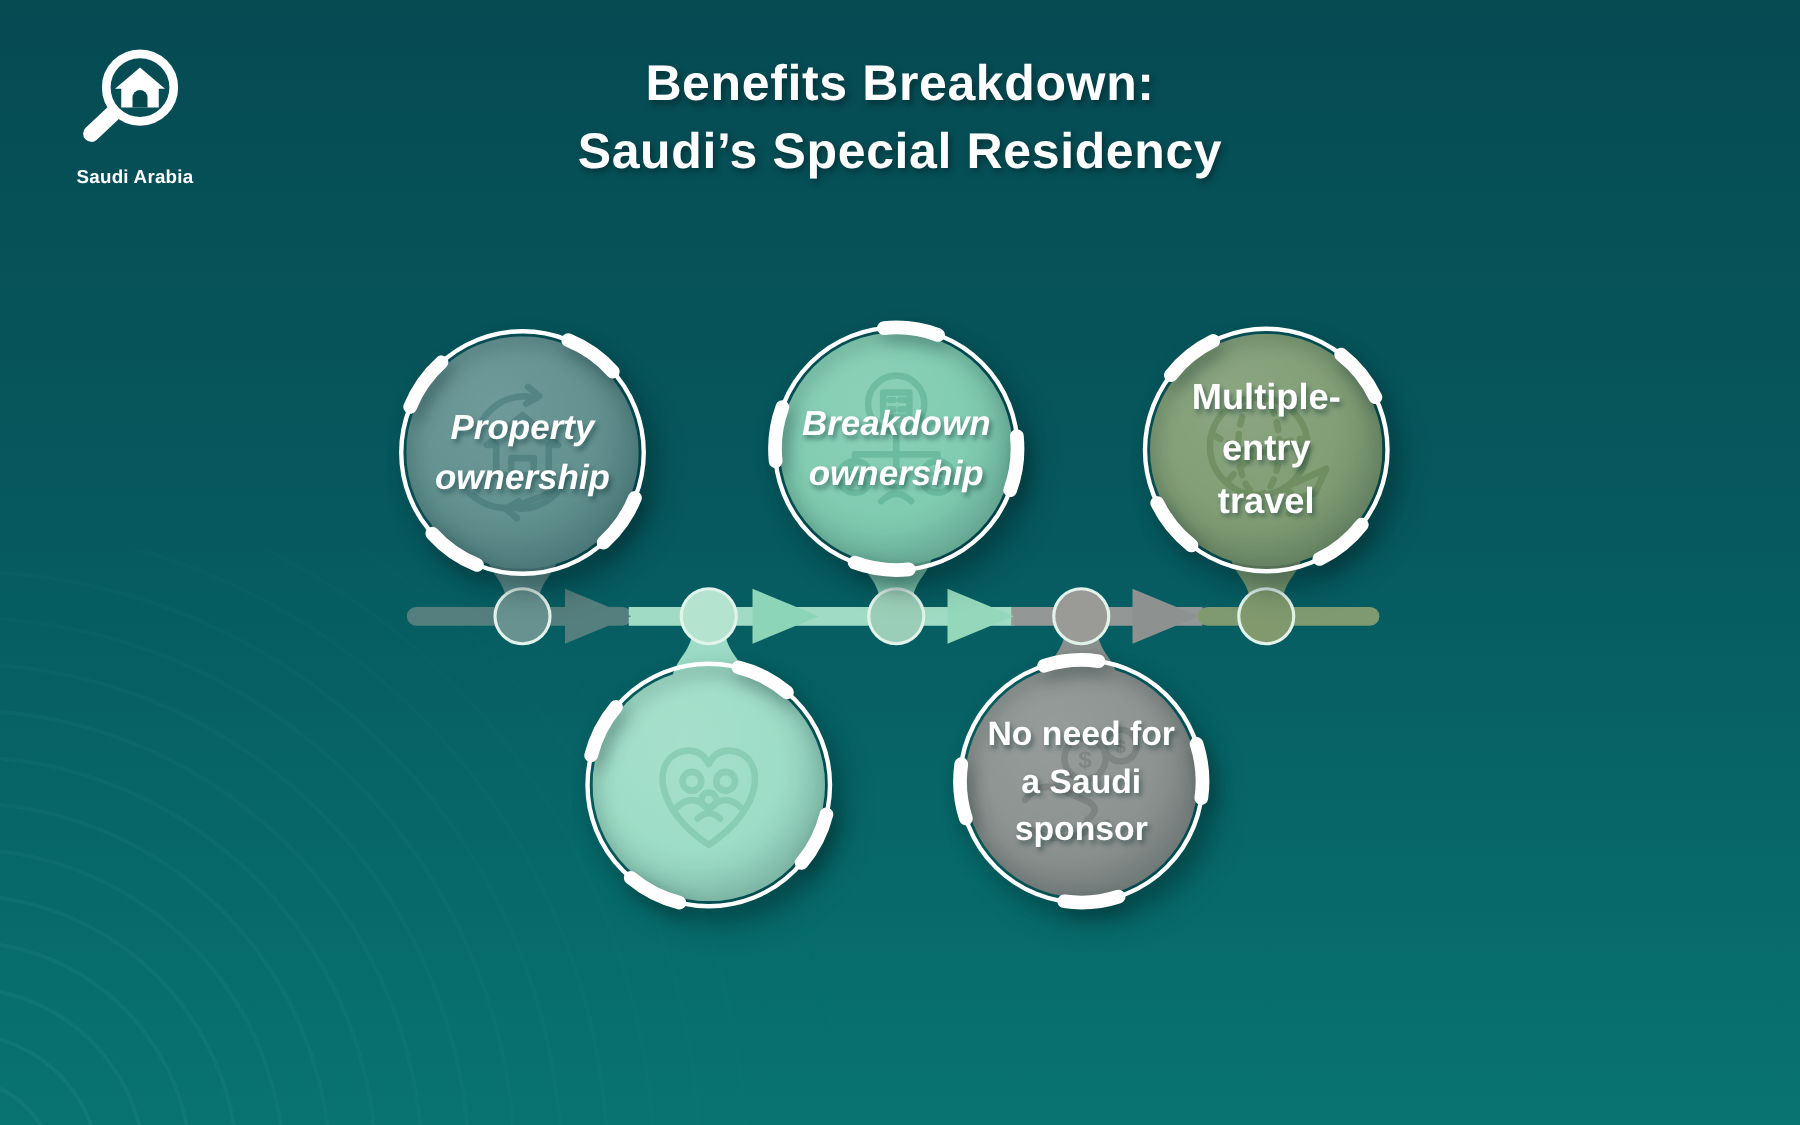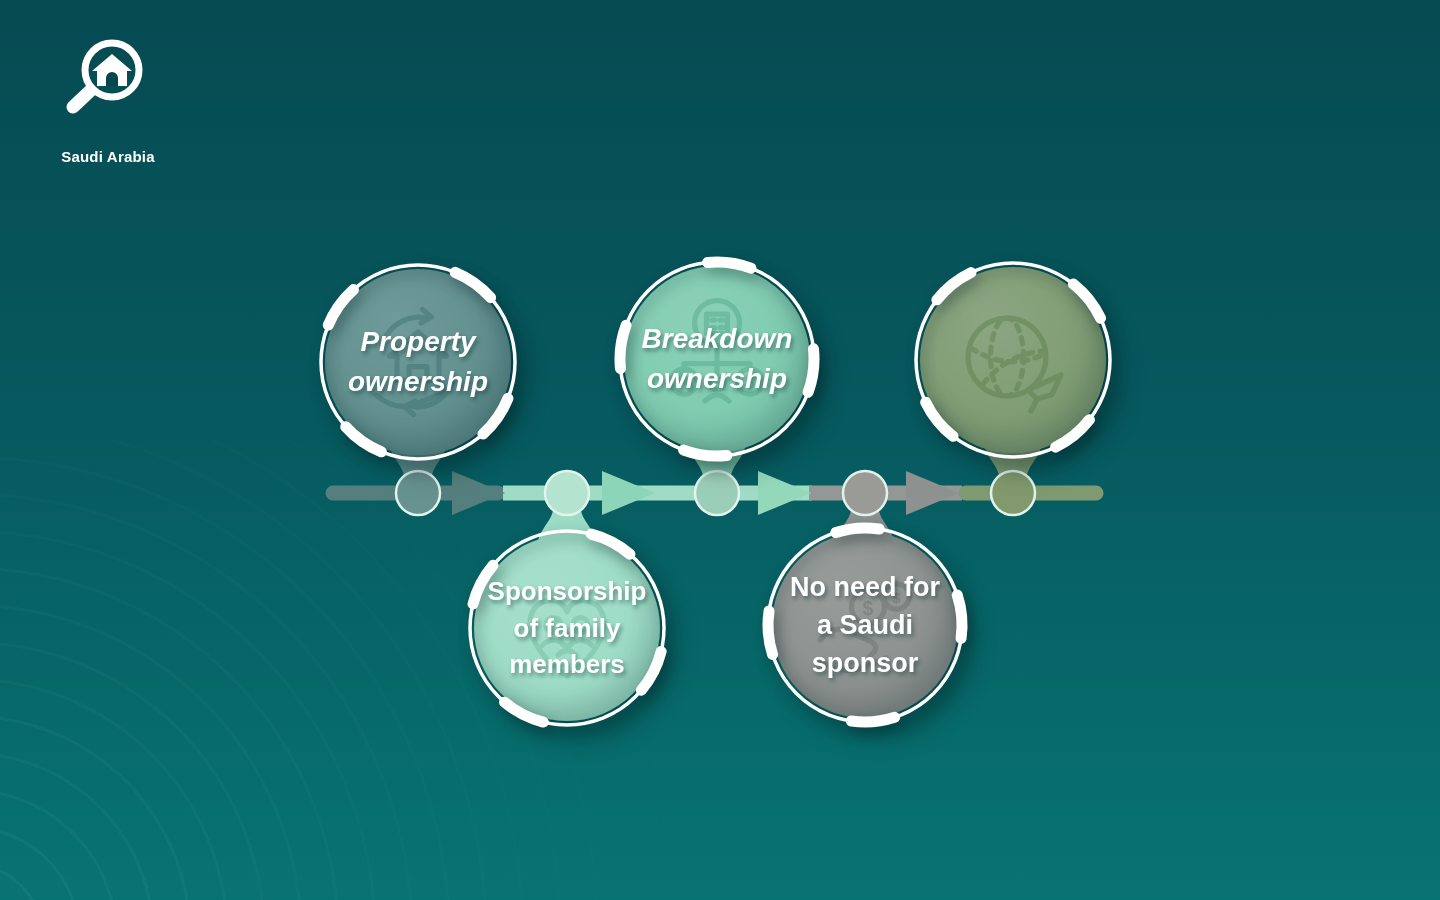--- a/index.html
+++ b/index.html
@@ -10,21 +10,21 @@
   }
   
   .waves{
     position:absolute;left:0;bottom:0;width:760px;height:460px;
     background:repeating-radial-gradient(circle at -4% 108%,rgba(170,240,228,0) 0 34px,rgba(170,240,228,.055) 34px 37px);
     -webkit-mask-image:radial-gradient(circle at 0% 100%,#000 0%,transparent 78%);
     mask-image:radial-gradient(circle at 0% 100%,#000 0%,transparent 78%);
   }
   
   .logo{position:absolute;left:50px;top:30px;width:116px;text-align:center;}
-  .logo-label{color:#fff;font-size:15px;font-weight:700;margin-top:18px;letter-spacing:.2px;}
+  .logo-label{color:#fff;font-size:15px;font-weight:700;margin-top:2px;letter-spacing:.2px;}
   
   .title{position:absolute;top:40px;left:0;width:100%;text-align:center;color:var(--title,#fff);}
   .title div{
     font-size:40px;font-weight:800;line-height:54px;letter-spacing:.5px;
     text-shadow:2px 3px 5px rgba(2,35,40,.65);
   }
   
   .diagram{position:absolute;left:0;top:0;width:1440px;height:900px;z-index:1;}
   
   .benefit{position:absolute;width:230px;height:230px;z-index:2;}
@@ -69,20 +69,22 @@
   <svg width="116" height="96" viewBox="0 0 116 96">
     <circle cx="62" cy="40" r="27" fill="none" stroke="#fff" stroke-width="7"></circle>
     <line x1="40" y1="61" x2="23" y2="77" stroke="#fff" stroke-width="13" stroke-linecap="round"></line>
     <path d="M62 24 L82 41 L77 41 L77 56 L47 56 L47 41 L42 41 Z" fill="#fff"></path>
     <path d="M56 56 v-8 a6 6 0 0 1 12 0 v8 Z" fill="#06474e"></path>
   </svg>
   <div class="logo-label">Saudi Arabia</div>
 </div>
 
 <div class="title">
+  <div>Benefits Breakdown:</div>
+  <div>Saudi’s Special Residency</div>
 </div>
 
 <svg class="diagram" viewBox="0 0 1440 900">
 
   <path d="M333 493 H498" fill="none" stroke-width="15" stroke-linecap="round" stroke="#557f7e"></path>
   <path d="M503 493 H812" fill="none" stroke-width="15" stroke="#a0dcc5"></path>
   <path d="M809 493 H962" fill="none" stroke-width="15" stroke="#939795"></path>
   <path d="M966 493 H1096" fill="none" stroke-width="15" stroke-linecap="round" stroke="#7f9a71"></path>
 
   <polygon points="452,471 452,515 505,493" fill="#557f7e"></polygon>
@@ -157,42 +159,42 @@
   <svg class="bicon" viewBox="0 0 100 100">
     <g fill="none" stroke-width="3.5" stroke-linecap="round" stroke-linejoin="round">
       <circle cx="46" cy="48" r="26"></circle>
       <path d="M22 42 q24 16 49 4" stroke-dasharray="4 5"></path>
       <path d="M30 66 q16 -20 40 -22" stroke-dasharray="4 5"></path>
       <ellipse cx="46" cy="48" rx="11" ry="26" stroke-dasharray="4 5"></ellipse>
       <path d="M60 70 l22 -10 -6 13 -10 3 Z"></path>
       <path d="M66 76 l-4 8"></path>
     </g>
   </svg>
+  <div class="label">Multiple-
+entry
+travel</div>
 </div>
 
 <div class="benefit b-sponsorship" style="--c: #9cdcc6; --ic: #72bfa2;">
   <div class="fill"></div>
   <svg class="ring" width="230" height="230" viewBox="0 0 230 230">
     <circle class="thin" cx="115" cy="115" r="97" fill="none" stroke-width="3.5"></circle>
     <circle class="dash" cx="115" cy="115" r="97" fill="none" stroke-width="11" stroke-linecap="round" stroke-dasharray="44 108.4"></circle>
   </svg>
   <svg class="bicon" viewBox="0 0 100 100">
     <g fill="none" stroke-width="3.5" stroke-linecap="round" stroke-linejoin="round">
       <path d="M50 82 C20 62 20 36 36 32 q10 -2 14 7 q4 -9 14 -7 c16 4 16 30 -14 50 Z"></path>
       <circle cx="41" cy="48" r="5"></circle>
         <path d="M33 62 q8 -8 16 0"></path>
       <circle cx="59" cy="48" r="5"></circle>
         <path d="M51 62 q8 -8 16 0"></path>
       <circle cx="50" cy="58" r="4"></circle>
         <path d="M44 68 q6 -6 12 0"></path>
     </g>
   </svg>
-  <div class="label">Sponsorship
-of family
-members</div>
 </div>
 
 <div class="benefit b-nosponsor" style="--c: #8b918e; --ic: #6d7471;">
   <div class="fill"></div>
   <svg class="ring" width="230" height="230" viewBox="0 0 230 230">
     <circle class="thin" cx="115" cy="115" r="97" fill="none" stroke-width="3.5"></circle>
     <circle class="dash" cx="115" cy="115" r="97" fill="none" stroke-width="11" stroke-linecap="round" stroke-dasharray="44 108.4"></circle>
   </svg>
   <svg class="bicon" viewBox="0 0 100 100">
     <g fill="none" stroke-width="3.5" stroke-linecap="round" stroke-linejoin="round">

